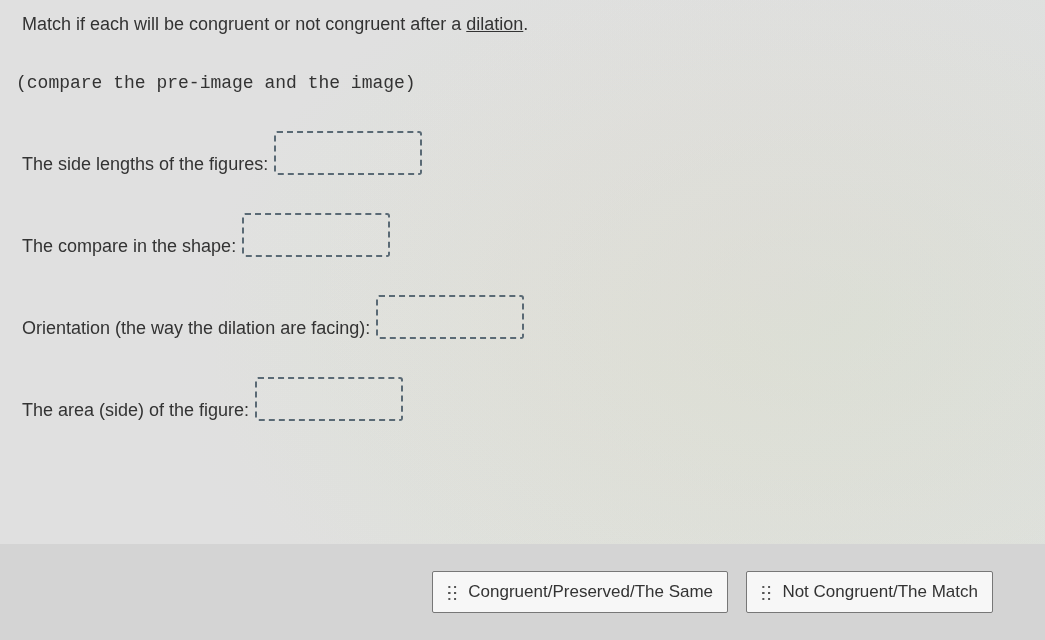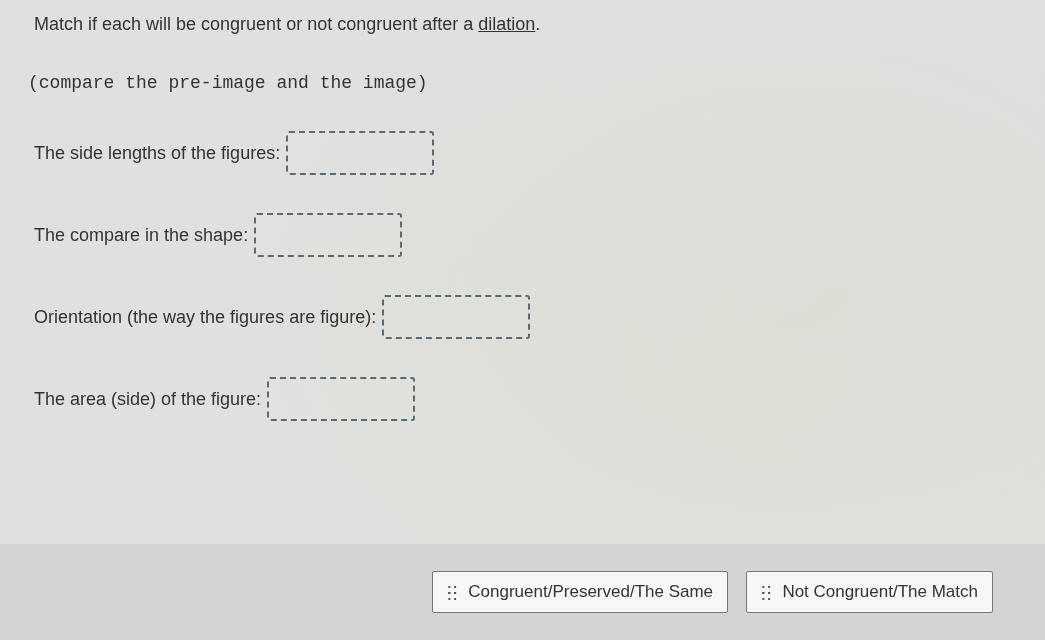--- a/index.html
+++ b/index.html
@@ -10,36 +10,35 @@
         radial-gradient(ellipse 900px 600px at 80% 50%, rgba(200,230,200,0.3), transparent 70%),
         radial-gradient(ellipse 700px 500px at 75% 45%, rgba(240,200,230,0.25), transparent 70%),
         radial-gradient(ellipse 800px 550px at 70% 55%, rgba(230,230,180,0.2), transparent 70%);
       width: 1045px;
       height: 640px;
       position: relative;
       color: #333;
     }
     .content {
       padding: 14px 10px 0 22px;
-      margin-left: 12px;
     }
     .question-line {
       font-size: 18px;
       margin-bottom: 38px;
     }
     .underline { text-decoration: underline; }
     .compare-line {
       font-size: 18px;
       margin-bottom: 38px;
       margin-left: -6px;
       font-family: Liberation Mono, monospace;
     }
     .prompt-row {
       display: flex;
-      align-items: center;
+      align-items: flex-end;
       margin-bottom: 38px;
       font-size: 18px;
     }
     .prompt-label { margin-right: 6px; }
     .drop-zone {
       display: inline-block;
       width: 148px;
       height: 44px;
       border: 2px dashed #5a6a75;
       border-radius: 3px;
@@ -92,21 +91,21 @@
     <span class="prompt-label">The side lengths of the figures:</span>
     <span class="drop-zone"></span>
   </div>
 
   <div class="prompt-row">
     <span class="prompt-label">The compare in the shape:</span>
     <span class="drop-zone"></span>
   </div>
 
   <div class="prompt-row">
-    <span class="prompt-label">Orientation (the way the figures are figure):</span>
+    <span class="prompt-label">Orientation (the way the dilation are facing):</span>
     <span class="drop-zone"></span>
   </div>
 
   <div class="prompt-row">
     <span class="prompt-label">The area (side) of the figure:</span>
     <span class="drop-zone"></span>
   </div>
 </div>
 
 <div class="answer-bar">

